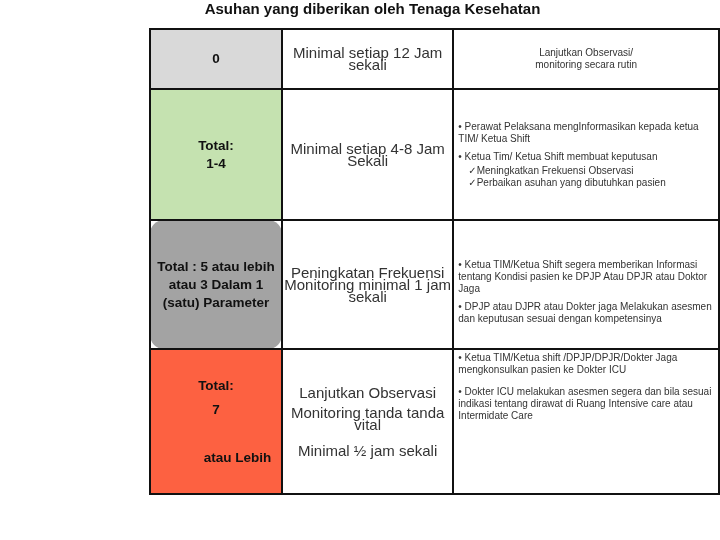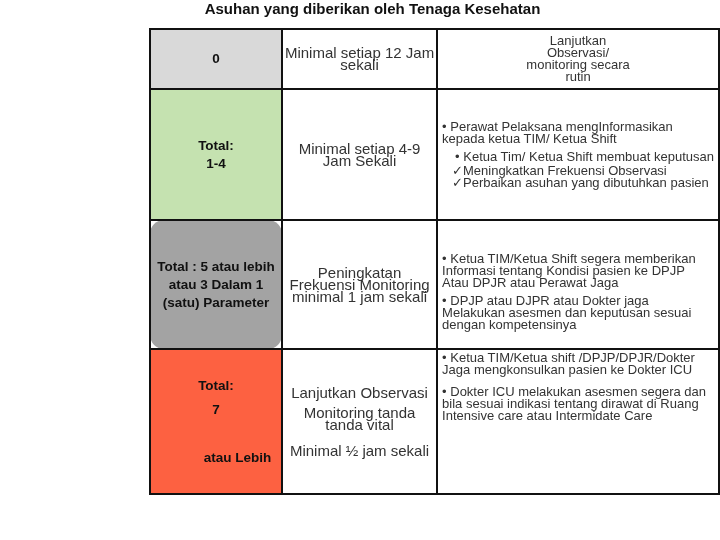--- a/index.html
+++ b/index.html
@@ -4,21 +4,21 @@
 <style>
   html, body { margin:0; padding:0; background:#ffffff; }
   body { width:720px; height:540px; position:relative; overflow:hidden; font-family:"Liberation Sans", sans-serif; }
   .title { position:absolute; left:0; top:0; width:745px; text-align:center; font-weight:bold; font-size:15px; color:#111; line-height:18px; }
   table.ews { position:absolute; left:149px; top:28px; border-collapse:collapse; table-layout:fixed; }
   table.ews td, table.ews th { border:2px solid #111; padding:0; vertical-align:middle; }
   th { background:#3b52ad; color:#ffffff; font-weight:normal; font-size:12.5px; height:38px; line-height:20px; }
   .c1 { width:142px; } .c2 { width:161px; } .c3 { width:143px; }
   .score { font-weight:bold; color:#111; text-align:center; font-size:13.5px; line-height:18px; }
   .freq { text-align:center; font-size:15px; color:#333; line-height:12px; background:#fff; }
-  .care { font-size:13px; color:#333; line-height:12px; background:#fff; padding:2px 4px !important; }
+  .care { font-size:10px; color:#333; line-height:12px; background:#fff; padding:2px 4px !important; }
   .gray { background:#d9d9d9; } .green { background:#c5e2b0; } .orange { background:#a3a3a3;border-radius:14px; } .red { background:#fd6141; }
   .care p { margin:0 0 6px 0; }
   .care .sub { margin:0 0 0 10px; }
   .bullet::before { content:"• "; }
   .check::before { content:"✓"; }
 </style>
 </head>
 <body>
 
 <div class="title">Asuhan yang diberikan oleh Tenaga Kesehatan</div>
@@ -32,36 +32,36 @@
     <td class="care" style="text-align:center;">
       <span style="display:block;width:120px;margin:0 auto;">Lanjutkan Observasi/ monitoring secara rutin</span>
     </td>
   </tr>
 
   <tr style="height:131px;">
     <td class="score green">
       <div>Total:</div>
       <div>1-4</div>
     </td>
-    <td class="freq">Minimal setiap 4-9 Jam Sekali</td>
+    <td class="freq">Minimal setiap 4-8 Jam Sekali</td>
     <td class="care">
       <p class="bullet">Perawat Pelaksana mengInformasikan kepada ketua TIM/ Ketua Shift</p>
-      <p class="bullet" style="margin-bottom:2px;text-align:right;">Ketua Tim/ Ketua Shift membuat keputusan</p>
+      <p class="bullet" style="margin-bottom:2px;">Ketua Tim/ Ketua Shift membuat keputusan</p>
       <p class="sub check" style="margin:0 0 0 10px;">Meningkatkan Frekuensi Observasi</p>
       <p class="sub check" style="margin:0 0 0 10px;">Perbaikan asuhan yang dibutuhkan pasien</p>
     </td>
   </tr>
 
   <tr style="height:129px;">
     <td class="score orange">
           <span style="display:block;width:130px;margin:0 auto;">Total : 5 atau lebih atau 3 Dalam 1 (satu) Parameter</span>
         </td>
     <td class="freq">Peningkatan Frekuensi Monitoring minimal 1 jam sekali</td>
     <td class="care">
-      <p class="bullet" style="margin-top:14px;">Ketua TIM/Ketua Shift segera memberikan Informasi tentang Kondisi pasien ke DPJP Atau DPJR atau Perawat Jaga</p>
+      <p class="bullet" style="margin-top:14px;">Ketua TIM/Ketua Shift segera memberikan Informasi tentang Kondisi pasien ke DPJP Atau DPJR atau Doktor Jaga</p>
       <p class="bullet" style="margin-bottom:0;">DPJP atau DJPR atau Dokter jaga Melakukan asesmen dan keputusan sesuai dengan kompetensinya</p>
     </td>
   </tr>
 
   <tr style="height:145px;">
     <td class="score red">
       <div>Total:</div>
       <div style="margin-top:6px;">7</div>
       <div style="margin-top:30px;padding-left:43px;">atau Lebih</div>
     </td>

